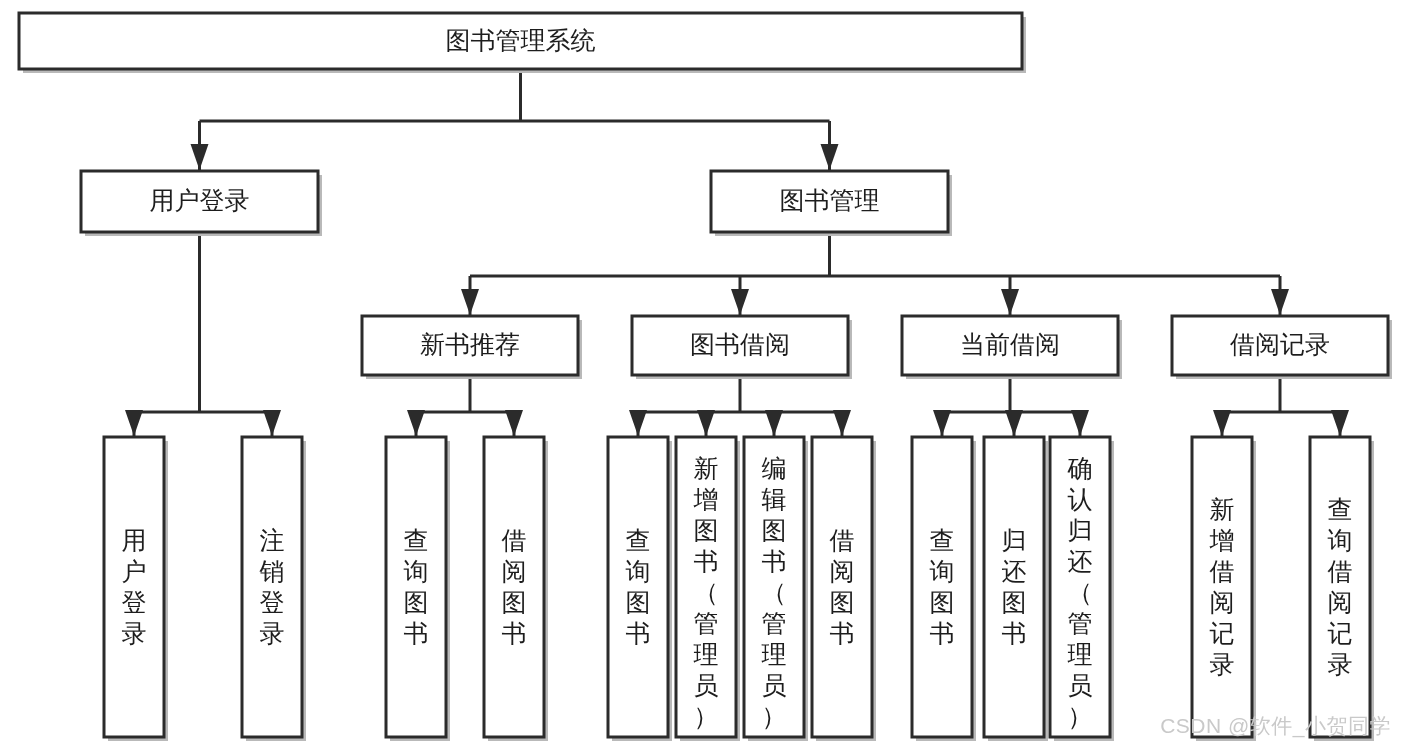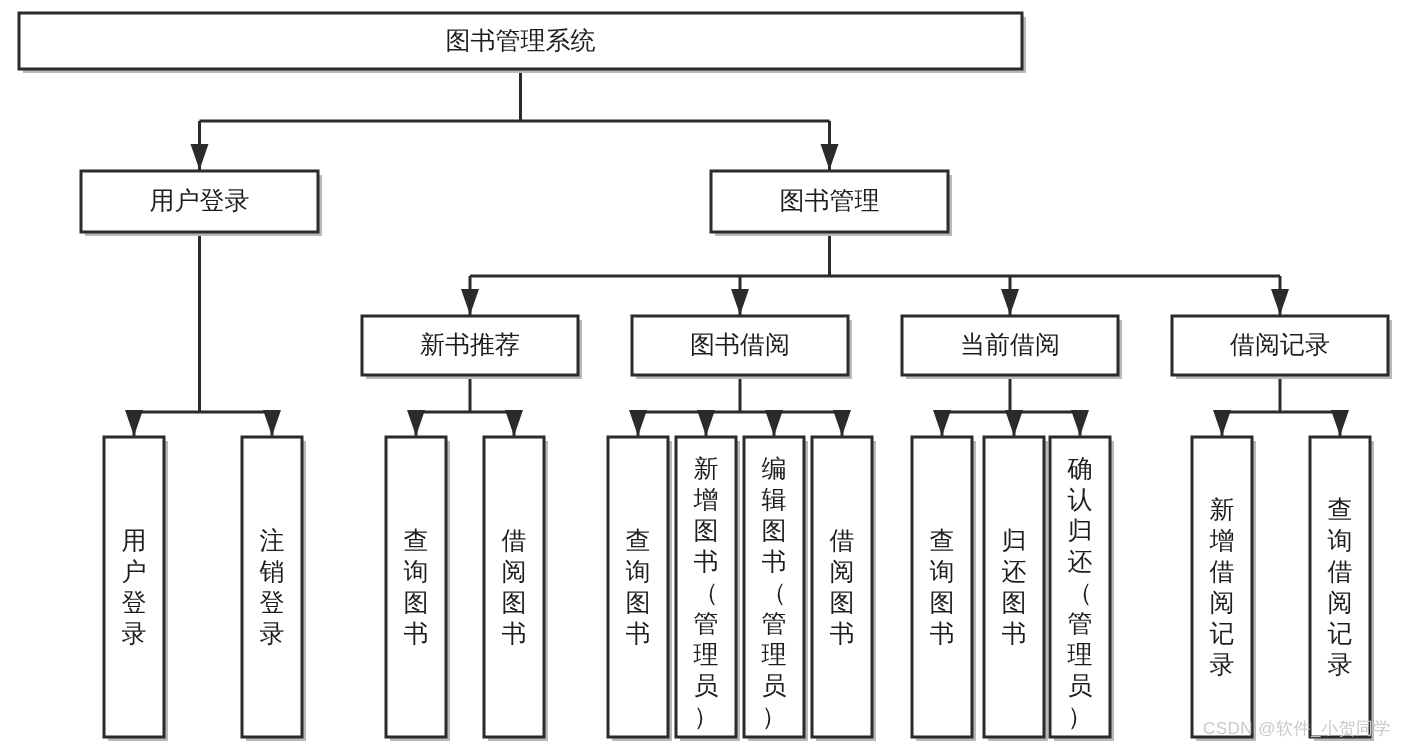--- a/index.html
+++ b/index.html
@@ -54,21 +54,21 @@
     font-family: "Liberation Sans", "DejaVu Sans", sans-serif;
     font-size: 25px;
     fill: #1d1d1d;
     text-anchor: middle;
   }
   .watermark {
     position: absolute;
     right: 14px;
     bottom: 6px;
     font-family: "Liberation Sans", "DejaVu Sans", sans-serif;
-    font-size: 17px;
+    font-size: 21px;
     color: #c9c9c9;
     letter-spacing: 0.5px;
     white-space: nowrap;
     user-select: none;
   }
 </style>
 </head>
 <body>
 
 <div id="diagram-root">

